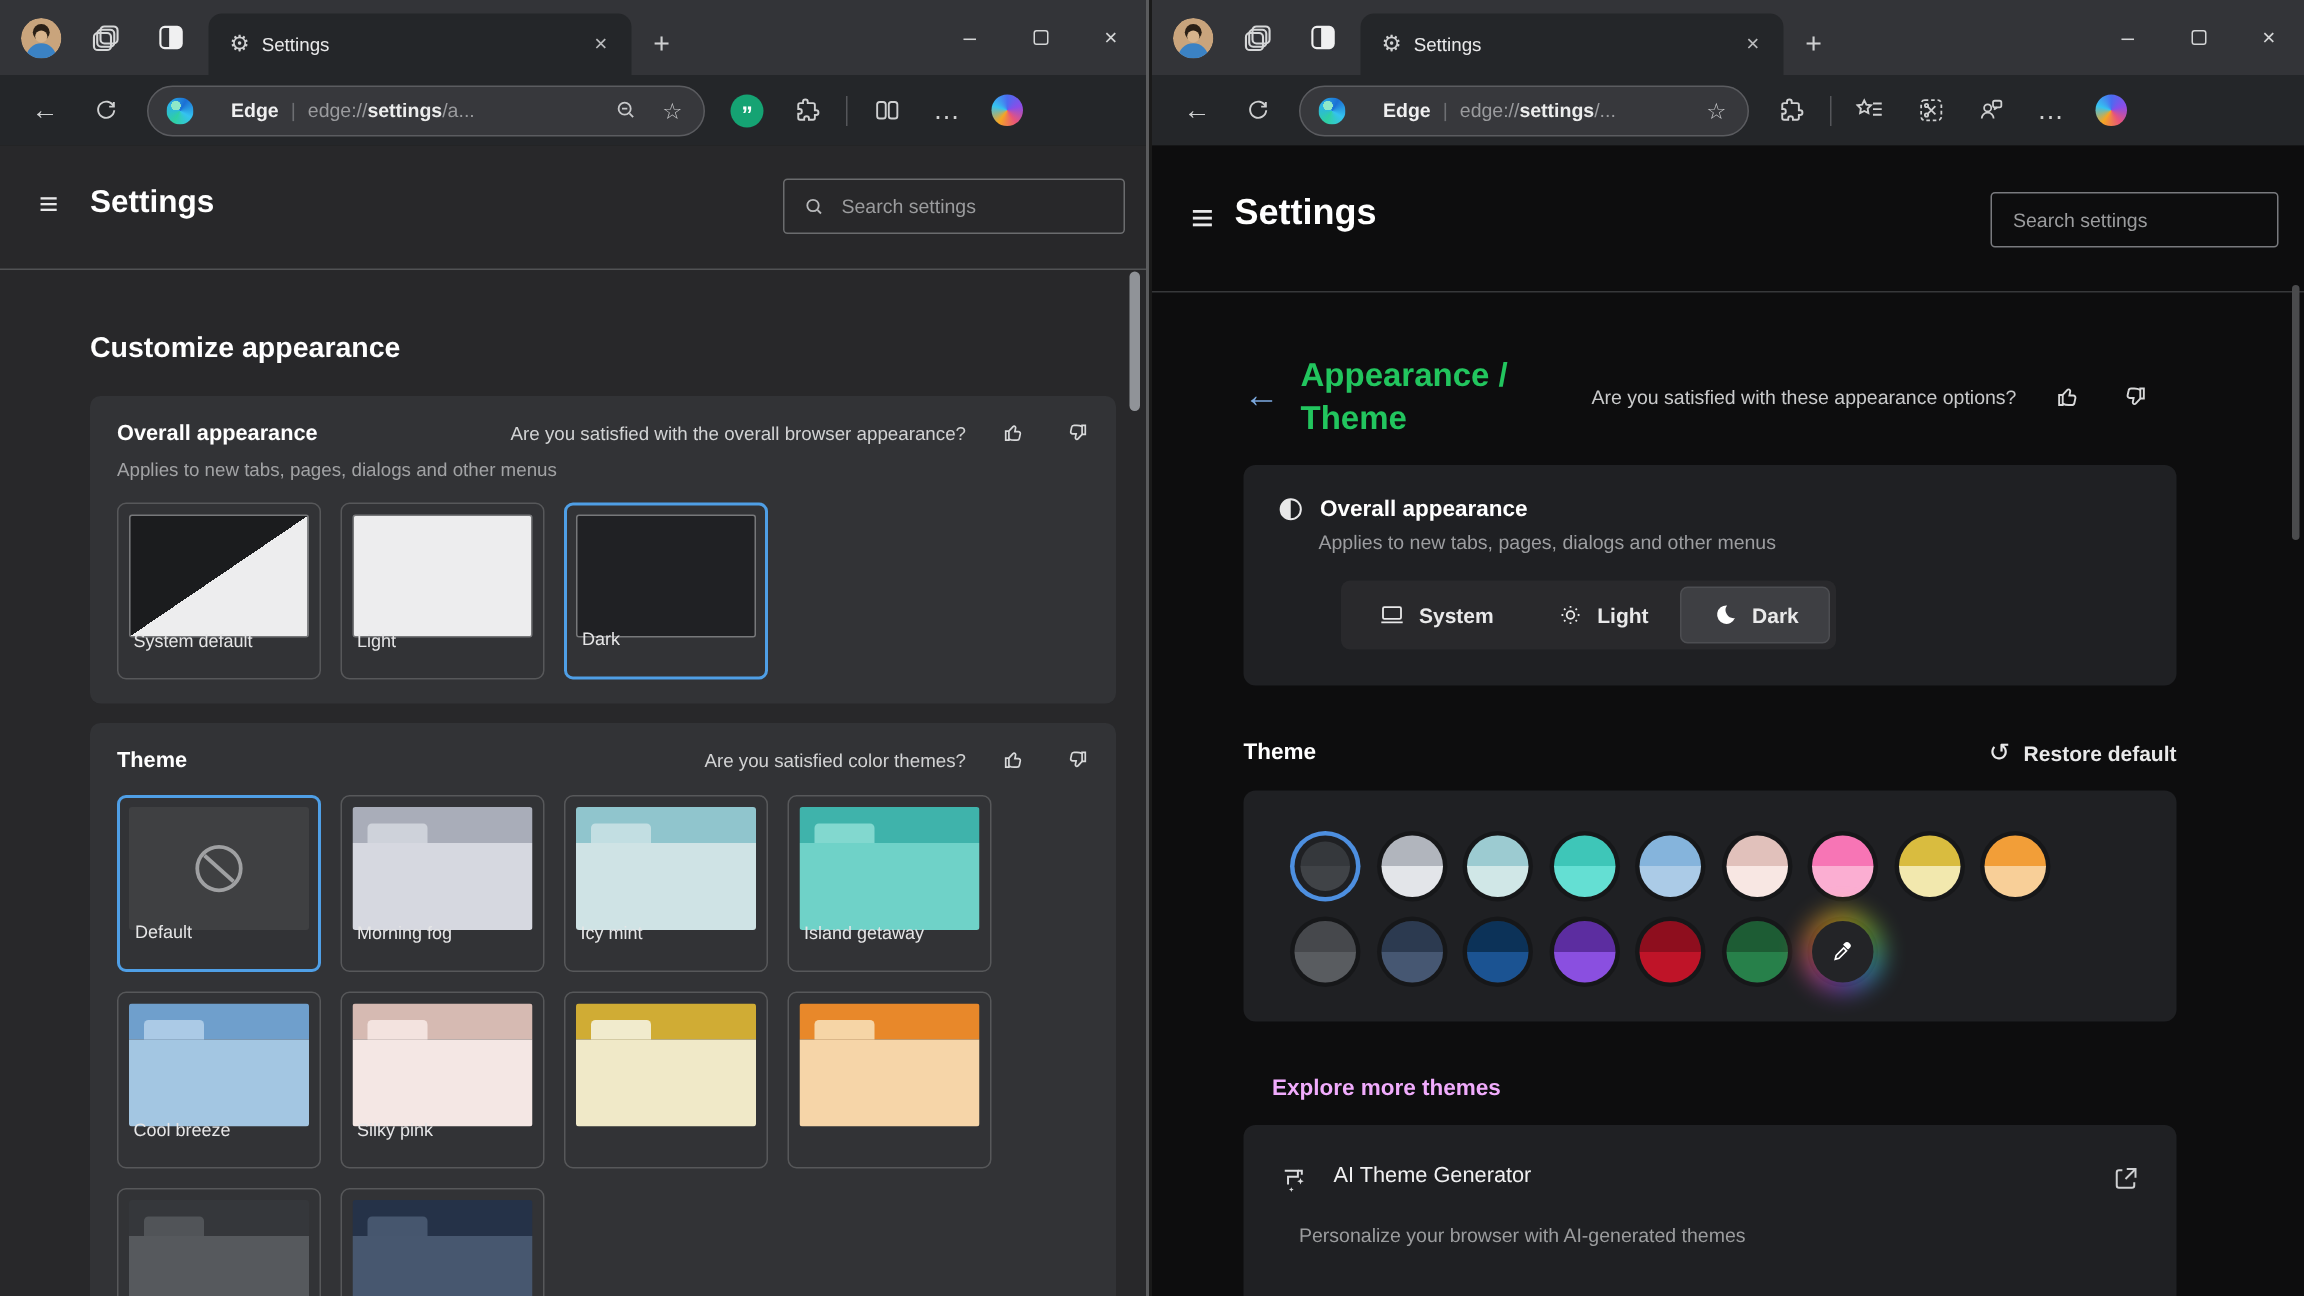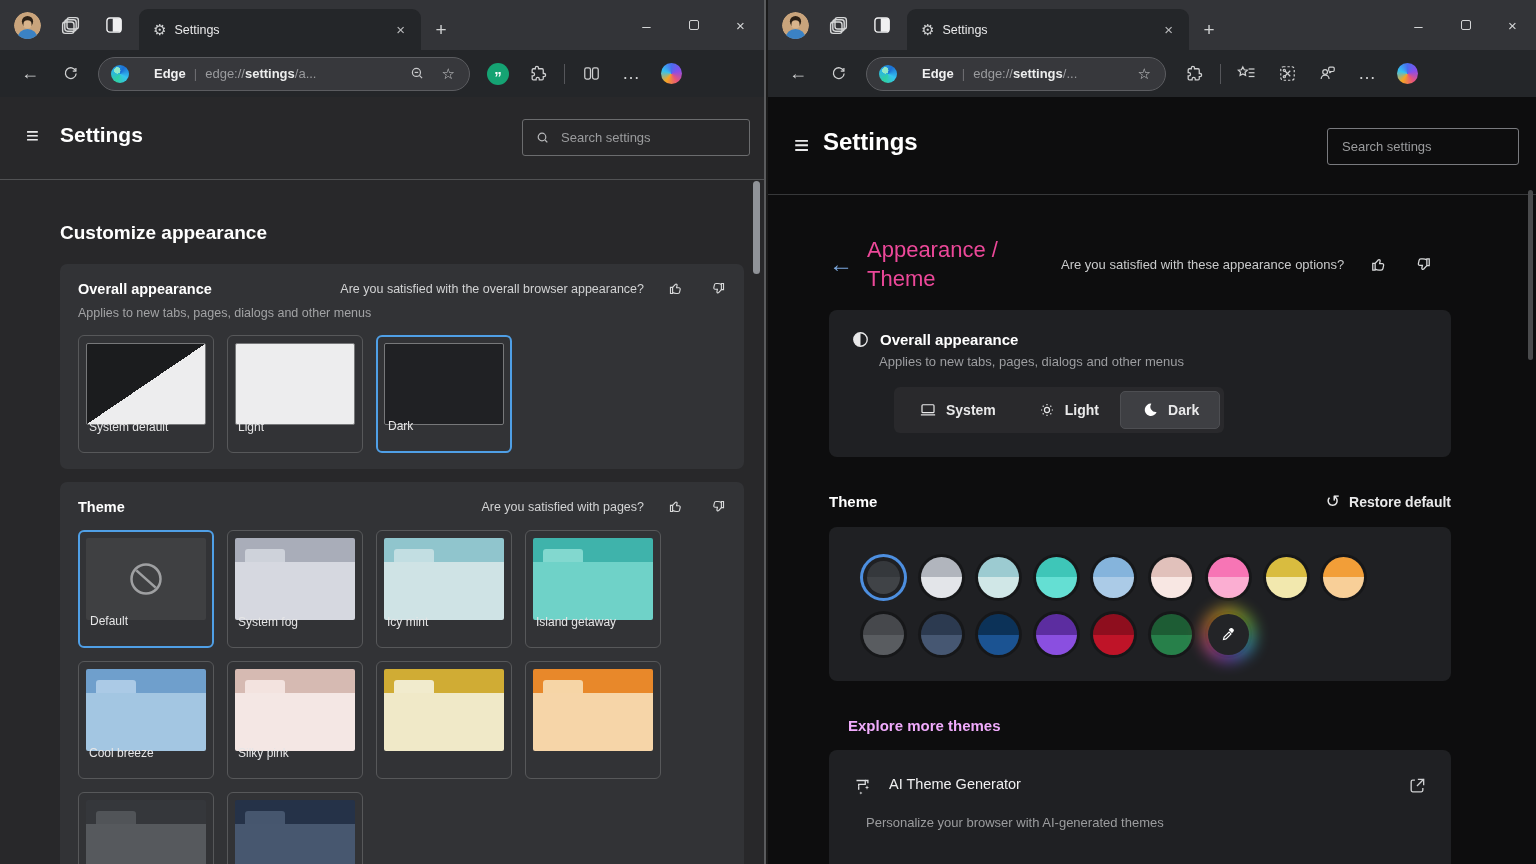--- a/index.html
+++ b/index.html
@@ -106,21 +106,21 @@
   .pickcore { width:100%; height:100%; border-radius:50%; background:#212224; color:#fff;
     display:flex; align-items:center; justify-content:center; }
 
   .scrollthumb { position:absolute; background:#909398; border-radius:4px; width:7px; }
   .win.left  .scrollthumb { right:4px; top:84px; height:93px; }
   .win.right .scrollthumb { right:3px; top:93px; width:5px; height:170px; background:#4a4b4d; }
 
   
   .crumbrow { display:flex; align-items:center; }
   .backarrow { background:none; border:none; color:#7ba7dc; font-size:24px; cursor:pointer; margin-right:14px; line-height:1; }
-  .crumbhead { font-size:22px; font-weight:400; color:#ec4899; width:170px; line-height:29px; }
+  .crumbhead { font-size:22px; font-weight:700; color:#22c55e; width:170px; line-height:29px; }
   .crumb-feedback { margin-left:24px; font-size:13px; color:#c9cacb; }
   .rthumb { margin-left:26px; }
   .rcard { background:#1f2023; border-radius:8px; width:622px; }
   .rcard.overall2 { margin-top:17px; padding:20px 22px 24px; }
   .ovtitle-row { display:flex; align-items:center; gap:10px; }
   .ovtitle { font-size:15px; font-weight:700; color:#fff; }
   .ovsub { margin-left:28px; margin-top:5px; font-size:13px; color:#9c9da0; }
   .segwrap { margin:18px 0 0 43px; background:#29292c; border-radius:6px; padding:4px; display:inline-flex; }
   .seg { display:flex; align-items:center; gap:9px; padding:9px 20px; border-radius:5px;
     font-size:14px; font-weight:700; color:#e9e9ea; cursor:pointer; border:1px solid transparent; }
@@ -284,21 +284,21 @@
             <div class="tile sel">
               <div class="thumb app darkfill"></div>
               <div class="tlabel">Dark</div>
             </div>
           </div>
       </section>
 
       <section class="card themec">
         <div class="cardhead">
           <span class="cardtitle">Theme</span>
-          <span class="feedback">Are you satisfied with pages?</span>
+          <span class="feedback">Are you satisfied color themes?</span>
           <button class="thumbbtn">
             <svg viewBox="0 0 24 24" width="17" height="17" fill="none" stroke="#d8d9da" stroke-width="1.6">
                 <path d="M3.5 10.5h3v8.5h-3z"></path>
                 <path d="M6.5 17.8c1.5.8 3 1.2 5 1.2h2.6c1.2 0 2-.6 2.2-1.7l.9-4.2c.2-1.1-.6-2.1-1.7-2.1h-3.4l.7-3.4c.2-1-.5-1.8-1.4-1.8-.4 0-.8.2-1 .5L6.5 10.5"></path>
               </svg>
           </button>
           <button class="thumbbtn">
             <svg viewBox="0 0 24 24" width="17" height="17" fill="none" stroke="#d8d9da" stroke-width="1.6" transform="rotate(180)">
                 <path d="M3.5 10.5h3v8.5h-3z"></path>
                 <path d="M6.5 17.8c1.5.8 3 1.2 5 1.2h2.6c1.2 0 2-.6 2.2-1.7l.9-4.2c.2-1.1-.6-2.1-1.7-2.1h-3.4l.7-3.4c.2-1-.5-1.8-1.4-1.8-.4 0-.8.2-1 .5L6.5 10.5"></path>
@@ -316,21 +316,21 @@
               <div class="tlabel">Default</div>
             </div>
             <div class="tile">
               <div class="thumb">
                 <div class="inner">
                   <div class="strip" style="background: rgb(169, 173, 185);"></div>
                   <div class="ttab" style="background: rgb(206, 210, 218);"></div>
                   <div class="tbody" style="background: rgb(214, 216, 224);"></div>
                 </div>
               </div>
-              <div class="tlabel">System fog</div>
+              <div class="tlabel">Morning fog</div>
             </div>
             <div class="tile">
               <div class="thumb">
                 <div class="inner">
                   <div class="strip" style="background: rgb(144, 197, 205);"></div>
                   <div class="ttab" style="background: rgb(194, 222, 226);"></div>
                   <div class="tbody" style="background: rgb(207, 227, 229);"></div>
                 </div>
               </div>
               <div class="tlabel">Icy mint</div>

